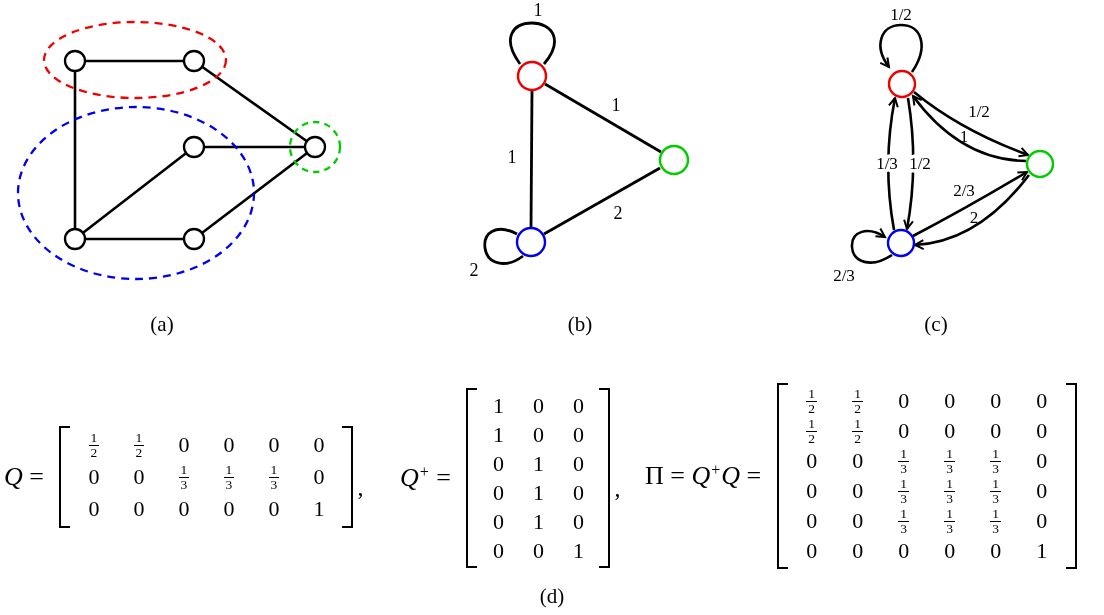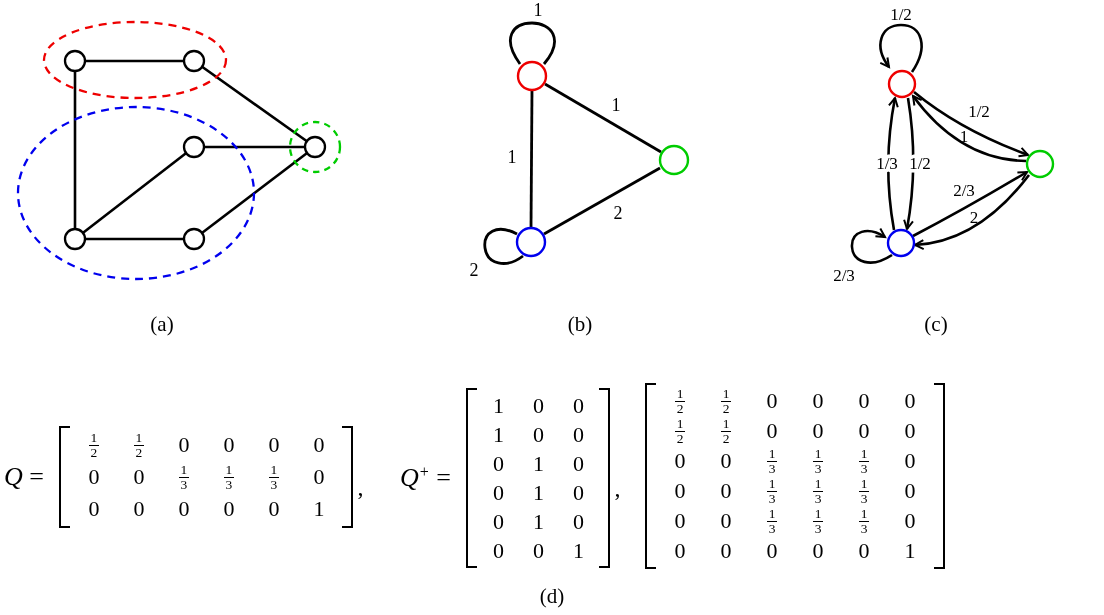--- a/index.html
+++ b/index.html
@@ -199,20 +199,21 @@
           <span class="cell">0</span>
           <span class="cell">0</span>
           <span class="cell">1</span>
         </span>
       <span class="br brr"></span>
     </span>
     <span class="trailing">,</span>
   </div>
 
   <div id="eq2" class="equation eq2">
+    <span class="eq-lhs"><span class="tok-op">Π</span><span class="tok-op"> = </span><span class="tok-var">Q</span><span class="tok-sup">+</span><span class="tok-var">Q</span><span class="tok-op"> = </span></span>
     <span class="matrix">
       <span class="br brl"></span>
       <span class="mtx-grid" style="grid-template-columns: repeat(6, auto);">
           <span class="cell">
             <span class="frac">
               <span class="num">1</span>
               <span class="den">2</span>
             </span>
           </span>
           <span class="cell">

